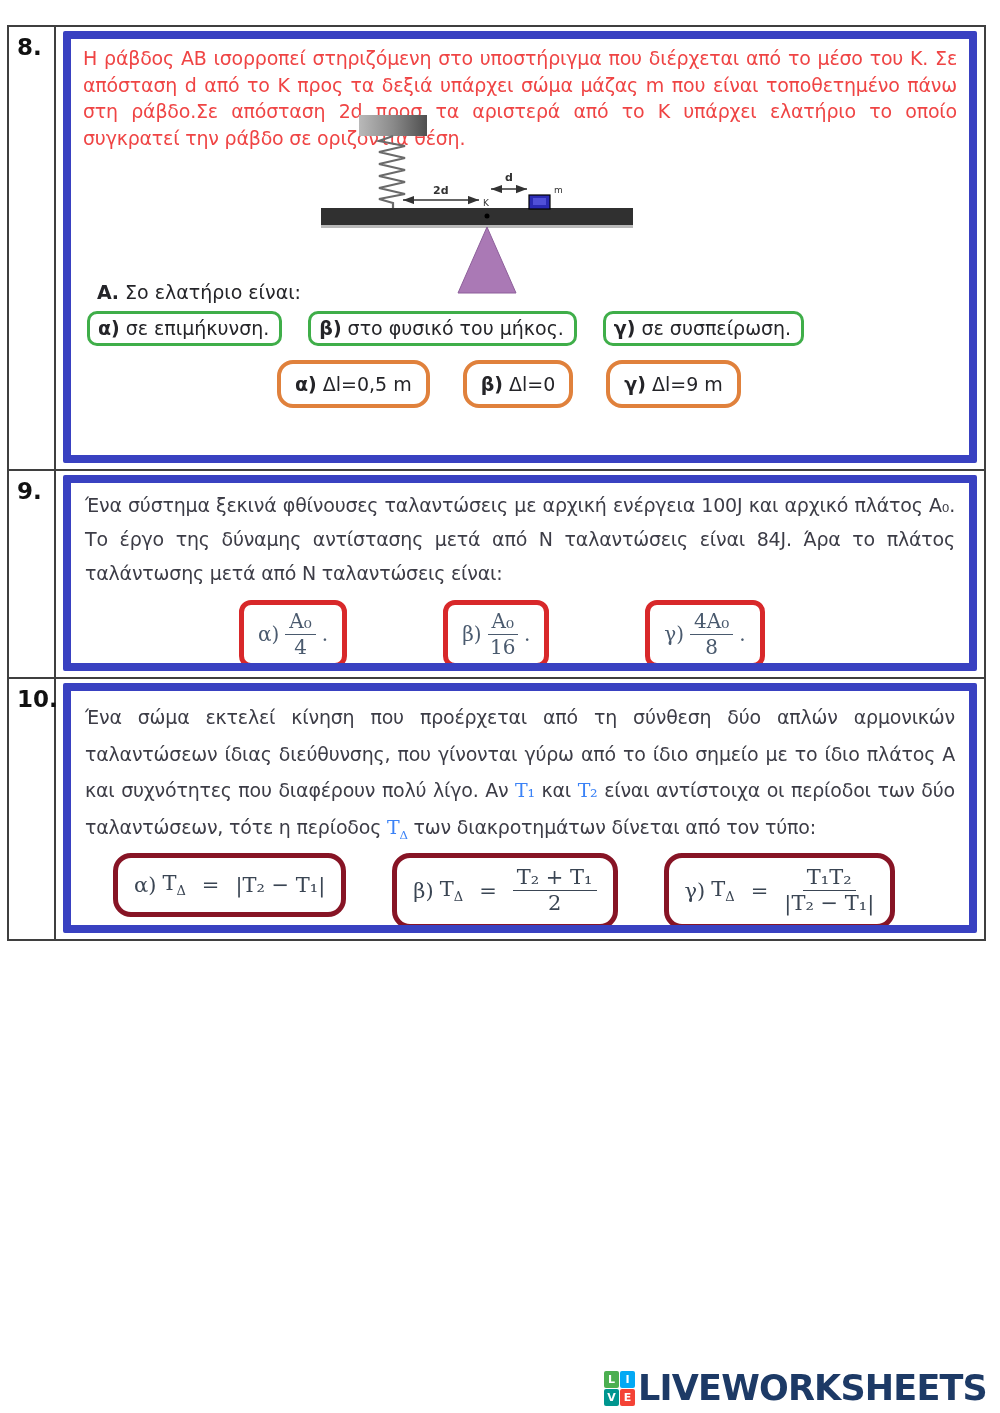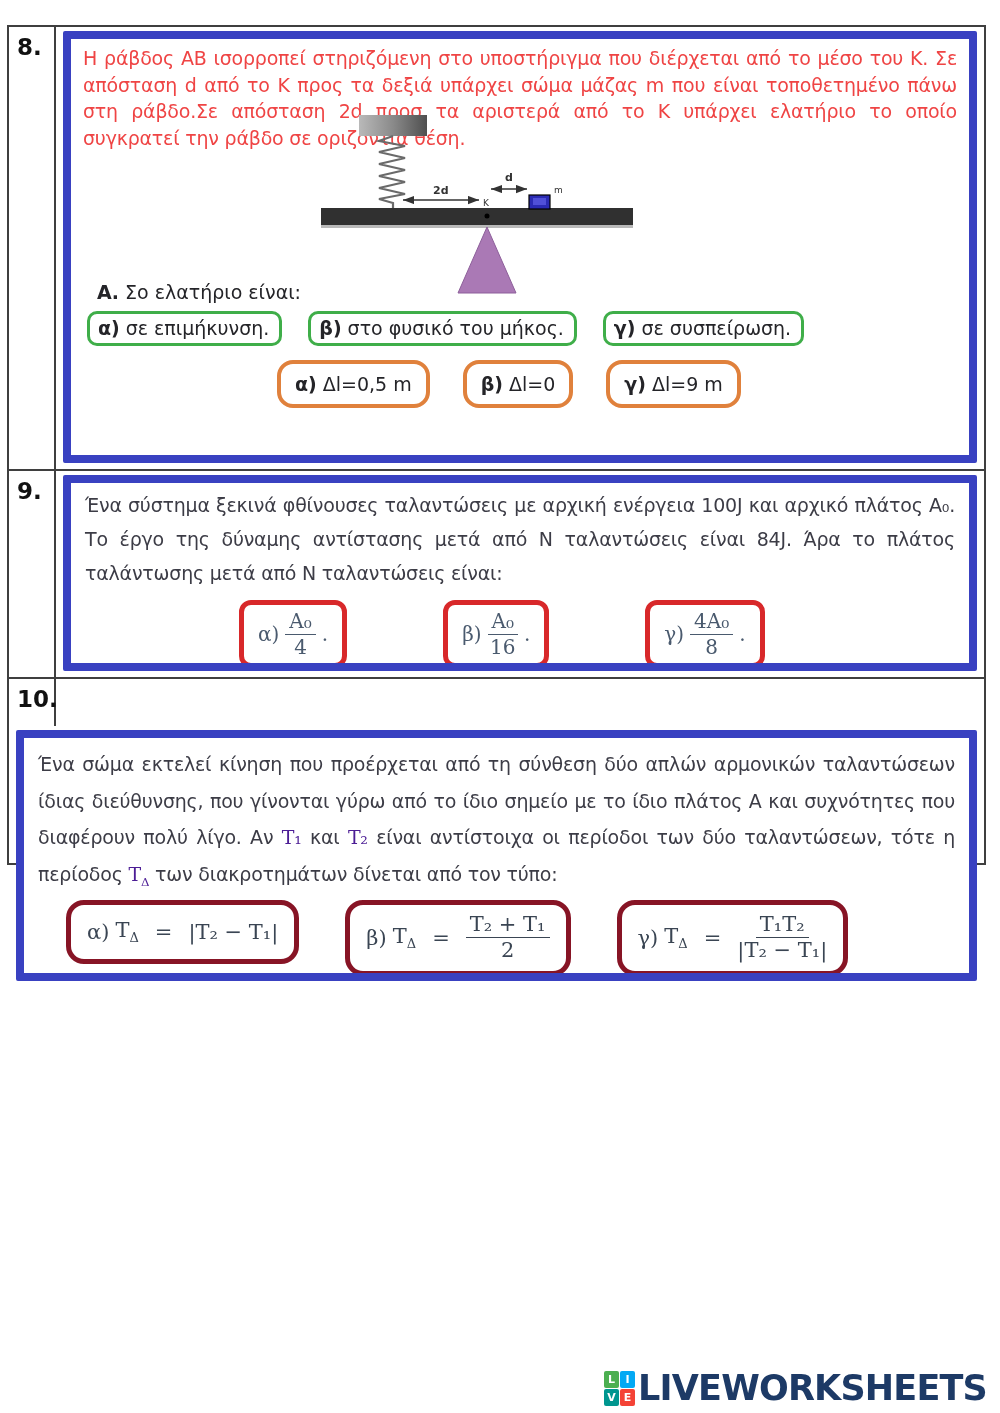--- a/index.html
+++ b/index.html
@@ -12,21 +12,21 @@
   .sheet { position:absolute; inset:0; background:#fff; }
 
   
   .qtable {
     position:absolute; left:7px; top:25px; width:979px;
     border-top:2px solid #3f3f3f; border-left:2px solid #3f3f3f; border-right:2px solid #3f3f3f;
   }
   .row { display:flex; border-bottom:2px solid #3f3f3f; background:#fff; }
   .row-8 { height:444px; }
   .row-9 { height:208px; }
-  .row-10 { height:186px;flex-direction:column; }
+  .row-10 { height:262px; }
   .numcell {
     width:47px; flex:0 0 47px; border-right:2px solid #3f3f3f;
     font-weight:bold; font-size:23px; color:#111; padding:7px 0 0 8px;
   }
   .cell { flex:1 1 auto; padding:3px 7px; min-width:0; }
 
   .bluebox {
     position:relative; border:8px solid #3941c1; background:#fff; border-radius:2px;
     width:100%; height:calc(100% - 4px); margin-top:1px; overflow:hidden;
   }
@@ -61,21 +61,21 @@
   
   .q9-text { padding:6px 14px 0 14px; line-height:1.78; color:#3c3c46; }
   .opts-9 { margin:10px 0 0 168px; gap:96px; }
   .opt-red {
     border:5px solid #d8282a; border-radius:12px; padding:5px 14px; min-height:62px;
     font-family:"DejaVu Serif", serif; font-size:20px; color:#4a5a6e;
   }
 
   
   .q10-text { padding:8px 14px 0 14px; line-height:1.93; color:#3c3c46; }
-  .serifT { font-family:"DejaVu Serif", serif; color:#4c1d95; }
+  .serifT { font-family:"DejaVu Serif", serif; color:#3b82f6; }
   .opts-10 { margin:6px 0 0 42px; gap:46px; }
   .opt-maroon {
     border:5px solid #871425; border-radius:18px; padding:8px 16px; min-height:64px;
     font-family:"DejaVu Serif", serif; font-size:21px; color:#3a4553;
   }
   .opt-maroon .olabel, .opt-red .olabel { font-weight:normal; }
 
   .frac { display:inline-flex; flex-direction:column; align-items:center; line-height:1.12; vertical-align:middle; }
   .frac .fnum { padding:0 4px 1px 4px; border-bottom:1.6px solid currentColor; }
   .frac .fden { padding-top:1px; }

